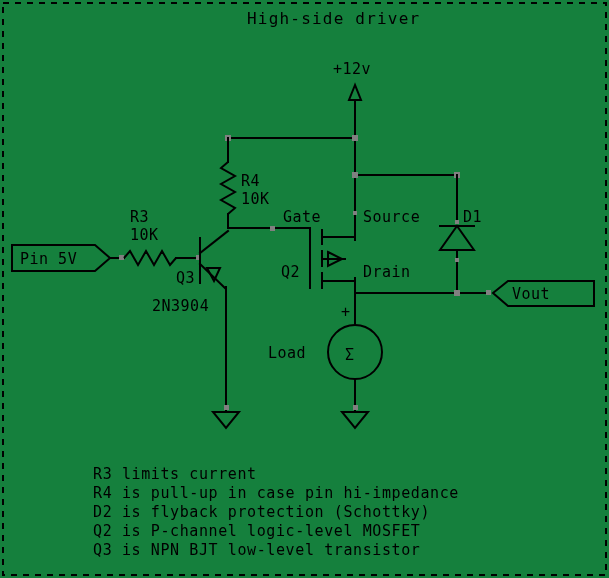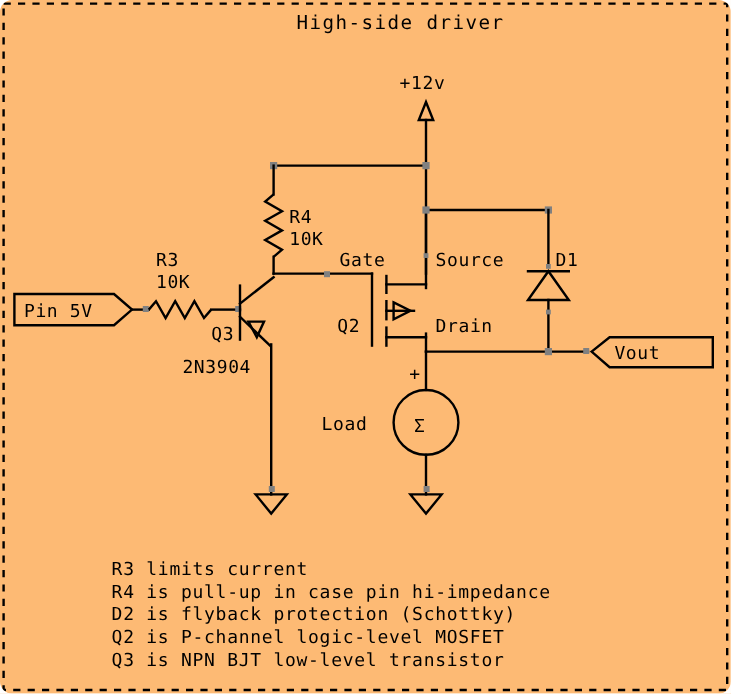--- a/index.html
+++ b/index.html
@@ -7,23 +7,22 @@
     padding: 0;
     background: #ffffff;
   }
   body {
     font-family: "DejaVu Sans Mono", monospace;
   }
   #canvas {
     position: relative;
     width: 609px;
     height: 578px;
-    background: #fdba74;
+    background: #15803d;
     overflow: hidden;
-    border-radius: 10px;
   }
   #schematic {
     display: block;
     width: 609px;
     height: 578px;
   }
   .wire {
     stroke: #000000;
     stroke-width: 2;
     fill: none;

